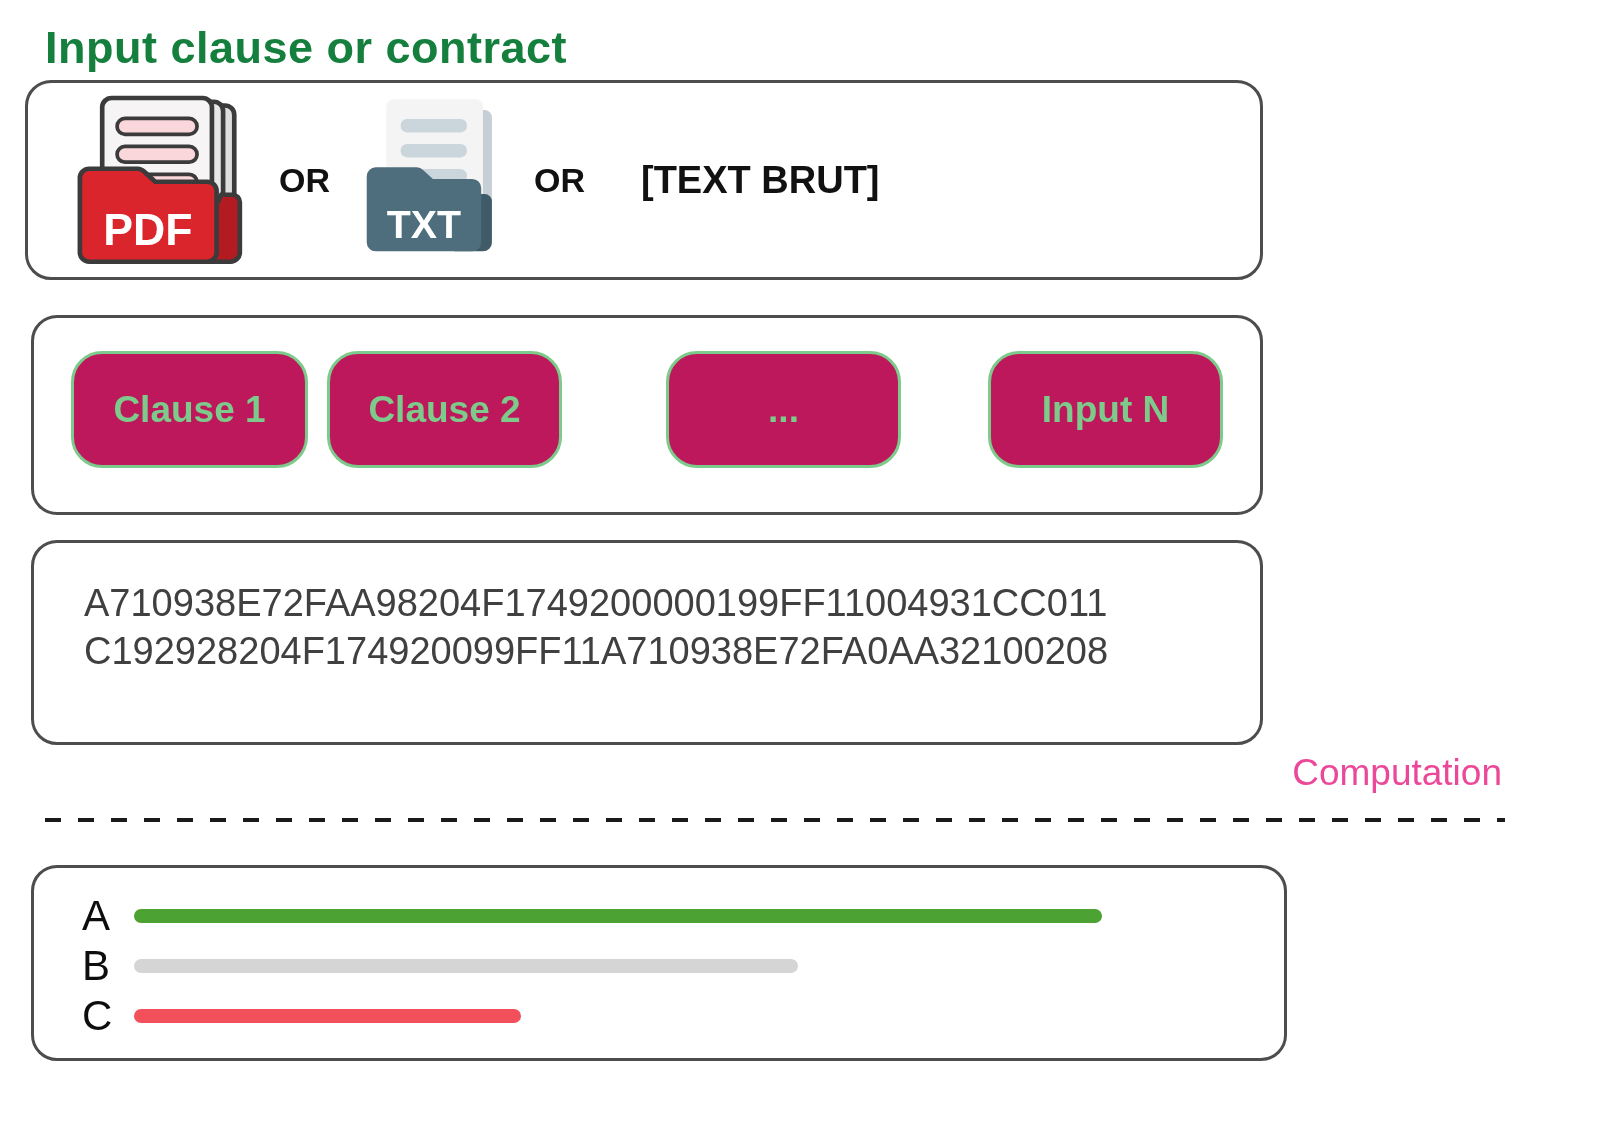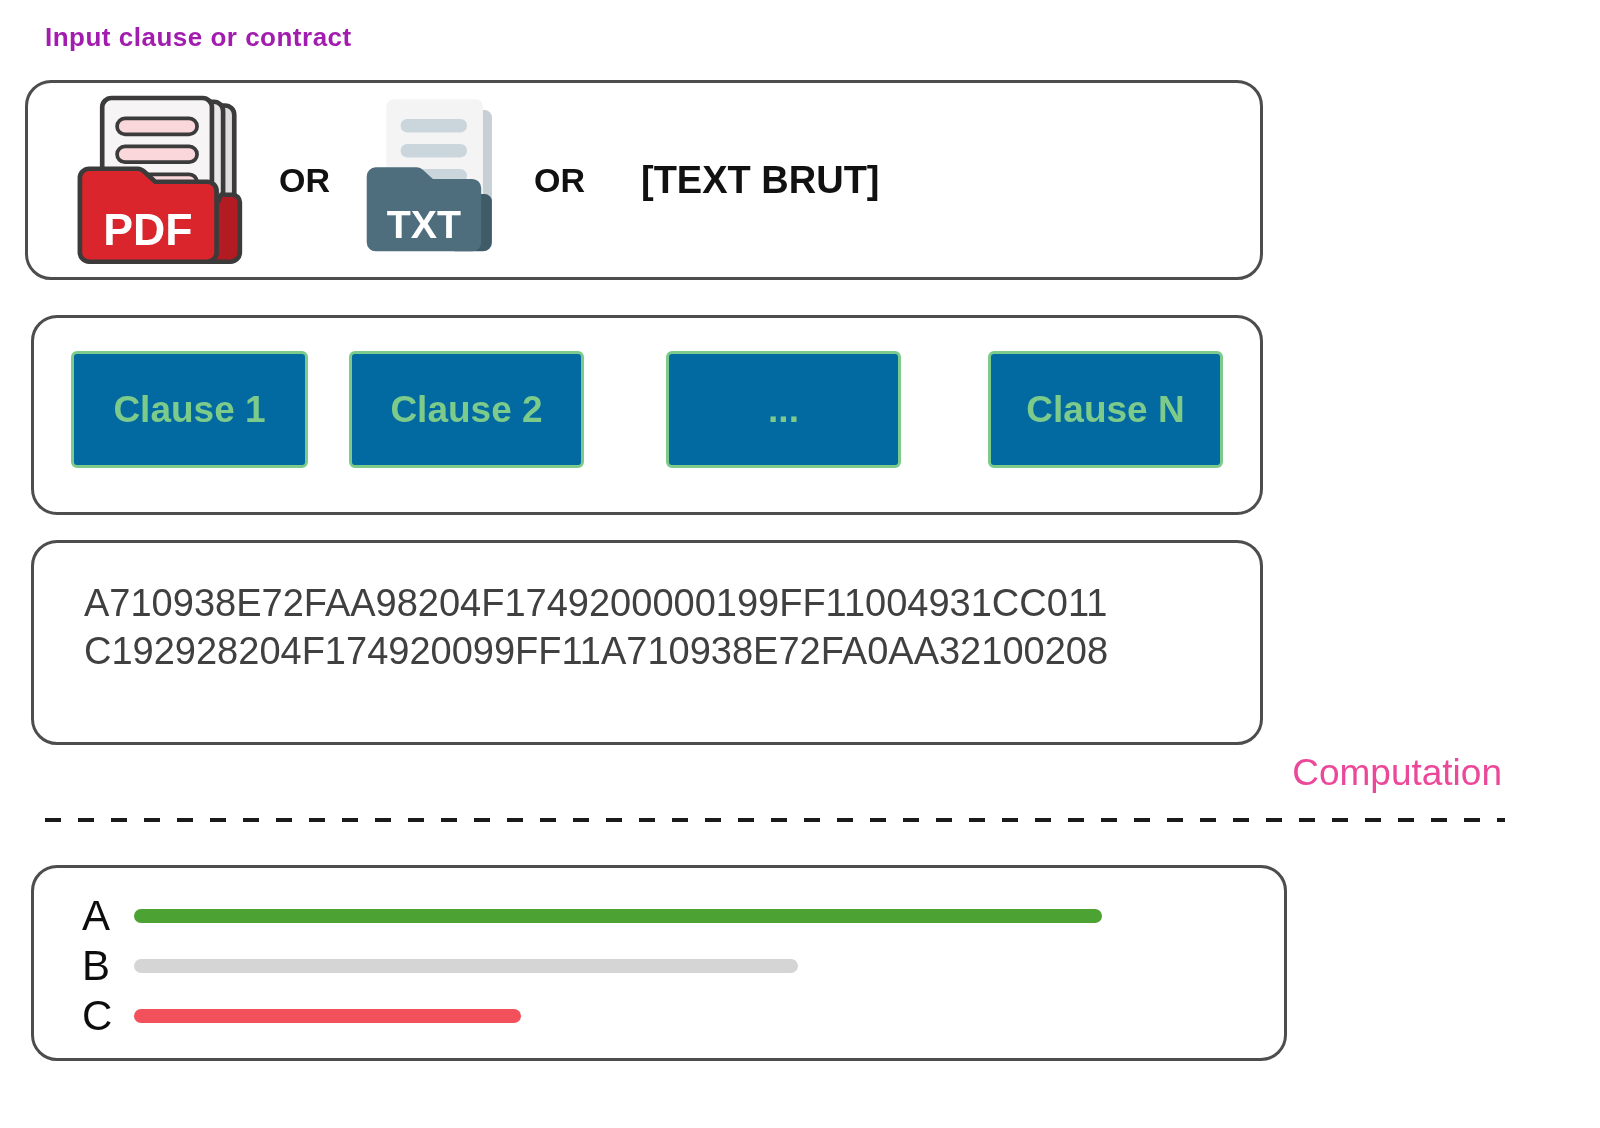--- a/index.html
+++ b/index.html
@@ -5,47 +5,47 @@
   * { margin: 0; padding: 0; box-sizing: border-box; }
   html, body { background: #ffffff; }
   body {
     width: 1600px; height: 1128px;
     position: relative; overflow: hidden;
     font-family: "Liberation Sans", sans-serif;
     color: #111;
   }
   .page-title {
     position: absolute; left: 45px; top: 22px;
-    font-size: 26px; font-weight: 700; color: #a21caf;
+    font-size: 45px; font-weight: 700; color: #15803d;
     letter-spacing: 0.5px;
   }
   .outer-box {
     position: absolute;
     border: 3px solid #4d4d4d;
     border-radius: 26px;
     background: #fff;
   }
   
   .box-input { left: 25px; top: 80px; width: 1238px; height: 200px;
     display: flex; align-items: center; padding-left: 35px; }
   .icon-wrap { flex: 0 0 auto; }
   .or-label { font-size: 34px; font-weight: 800; margin: 0 26px; }
   .super-clause { font-size: 38px; font-style: italic; font-weight: 500; margin-left: 4px; }
   .text-brut { font-size: 38px; font-weight: 700; margin-left: 30px; }
   
   .box-clauses { left: 31px; top: 315px; width: 1232px; height: 200px; }
   .clause-chip {
     position: absolute; top: 33px; height: 117px;
-    border: 3px solid #7dcb8b; border-radius: 6px;
+    border: 3px solid #7dcb8b; border-radius: 31px;
     display: flex; align-items: center; justify-content: center;
     color: #7dcb8b; font-size: 37px; font-weight: 700;
-    background: #0369a1;
+    background: #be185d;
   }
   .clause-1 { left: 37px;  width: 237px; }
-  .clause-2 { left: 315px; width: 235px; }
+  .clause-2 { left: 293px; width: 235px; }
   .clause-3 { left: 632px; width: 235px; }
   .clause-4 { left: 954px; width: 235px; }
   
   .box-hash { left: 31px; top: 540px; width: 1232px; height: 205px;
     padding: 36px 0 0 50px; }
   .hash-line { font-size: 38px; line-height: 48px; color: #404040; white-space: nowrap; }
   
   .computation-label {
     position: absolute; top: 752px; left: 0; width: 1502px;
     text-align: right; font-size: 37px; font-weight: 400; color: #ec4899;
@@ -115,21 +115,21 @@
   <div class="clause-chip clause-1">
     <span>Clause 1</span>
   </div>
   <div class="clause-chip clause-2">
     <span>Clause 2</span>
   </div>
   <div class="clause-chip clause-3">
     <span>...</span>
   </div>
   <div class="clause-chip clause-4">
-    <span>Clause N</span>
+    <span>Input N</span>
   </div>
 </div>
 
 <div class="outer-box box-hash">
   <div class="hash-line">A710938E72FAA98204F1749200000199FF11004931CC011</div>
   <div class="hash-line">C192928204F174920099FF11A710938E72FA0AA32100208</div>
 </div>
 
 <div class="computation-label">Computation</div>
 <div class="dashed-separator"></div>

